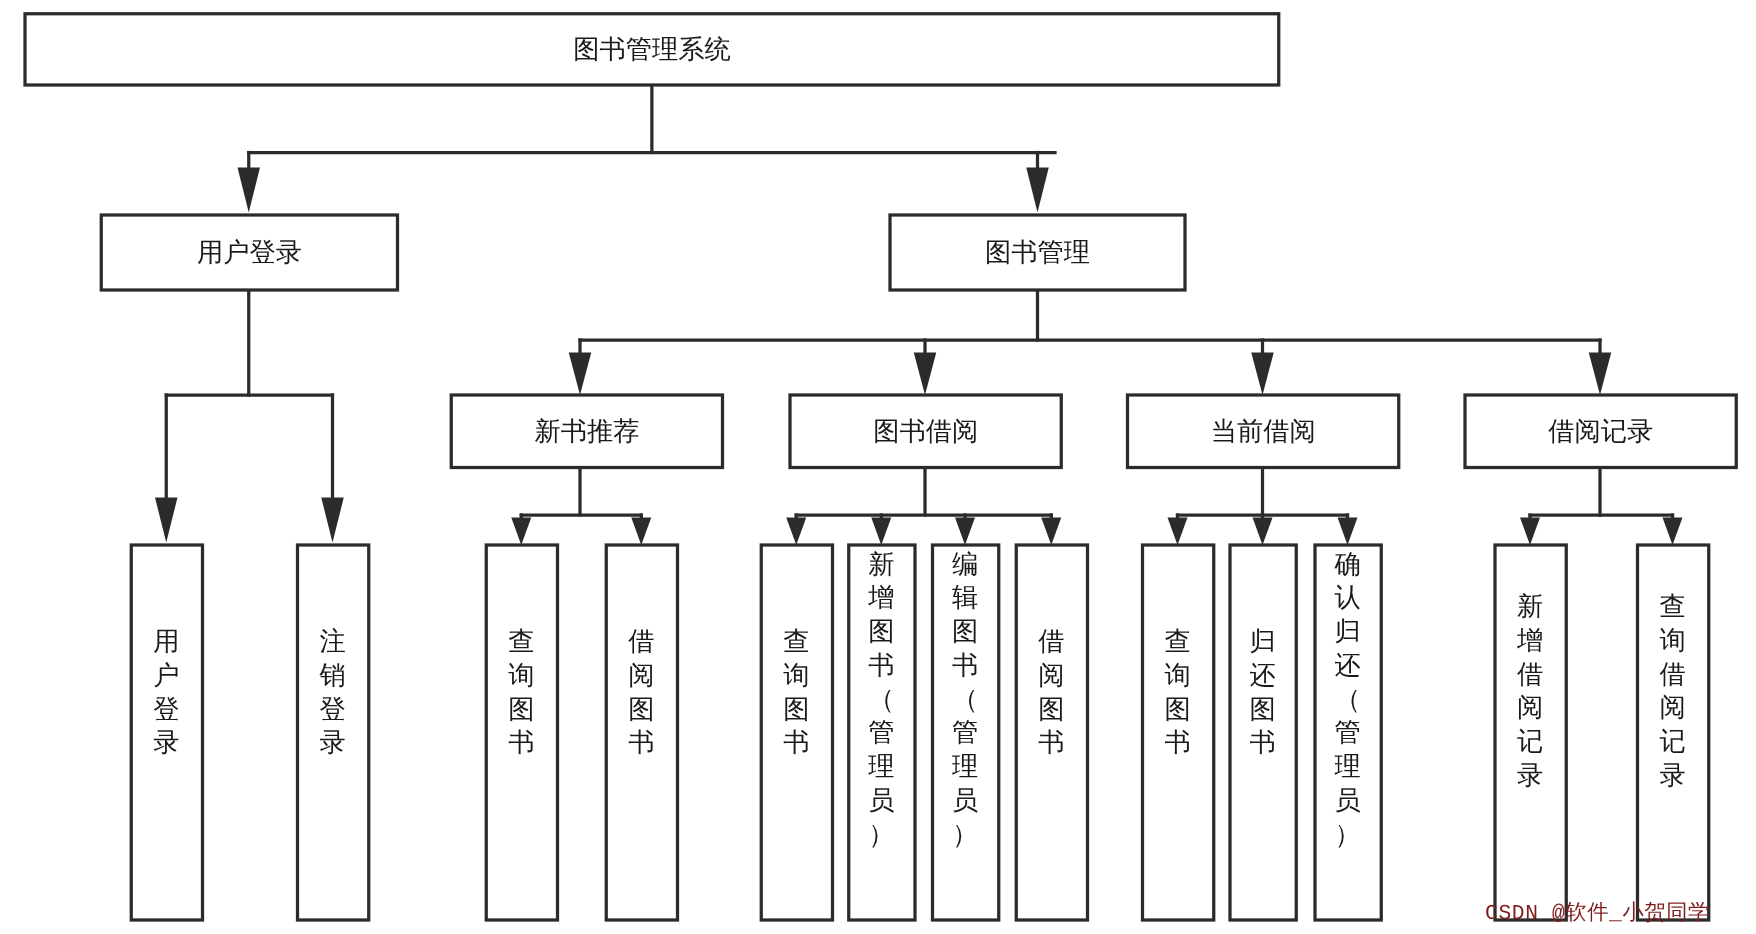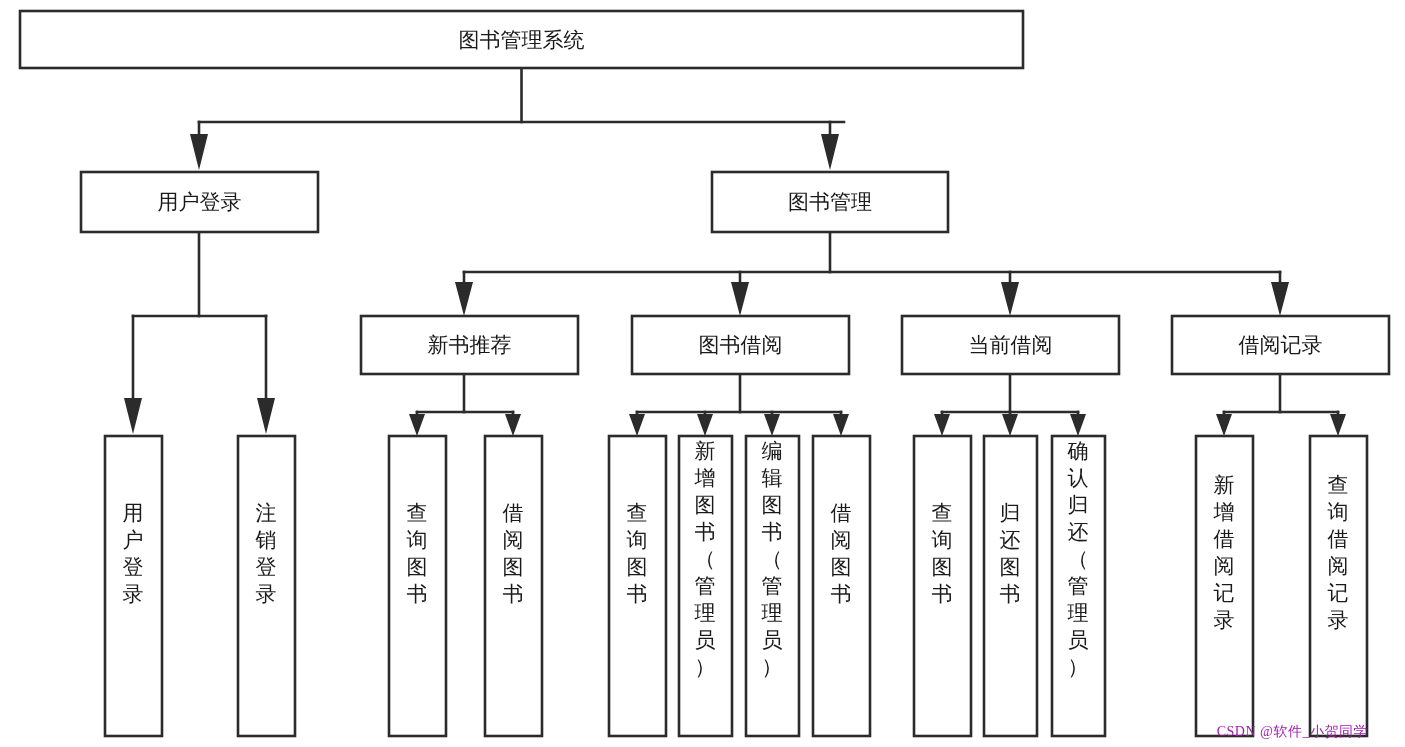--- a/index.html
+++ b/index.html
@@ -51,23 +51,23 @@
   text.node-label-vert {
     fill: #1a1a1a;
     font-family: "DejaVu Sans", "Liberation Sans", sans-serif;
     font-size: 21px;
     text-anchor: middle;
   }
   .watermark {
     position: absolute;
     right: 12px;
     bottom: 6px;
-    font-family: Liberation Serif, serif;
-    font-size: 14px;
-    color: #a21caf;
+    font-family: Liberation Mono, monospace;
+    font-size: 17px;
+    color: #7f1d1d;
     letter-spacing: 0.5px;
     white-space: nowrap;
     user-select: none;
   }
 </style>
 </head>
 <body>
 
 <div id="diagram-root">
 

